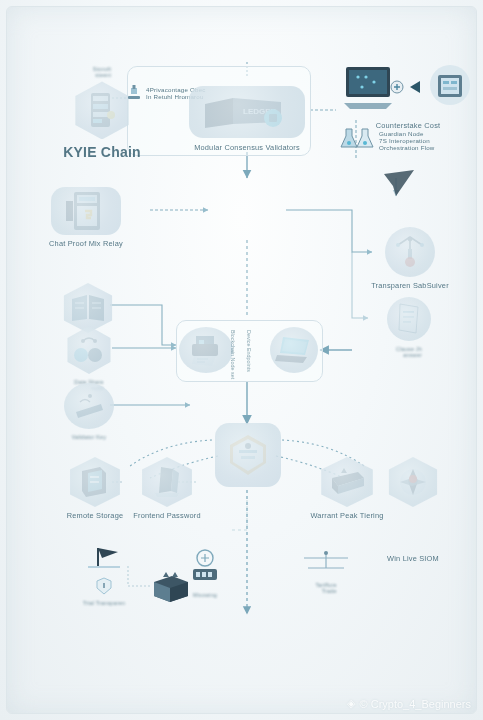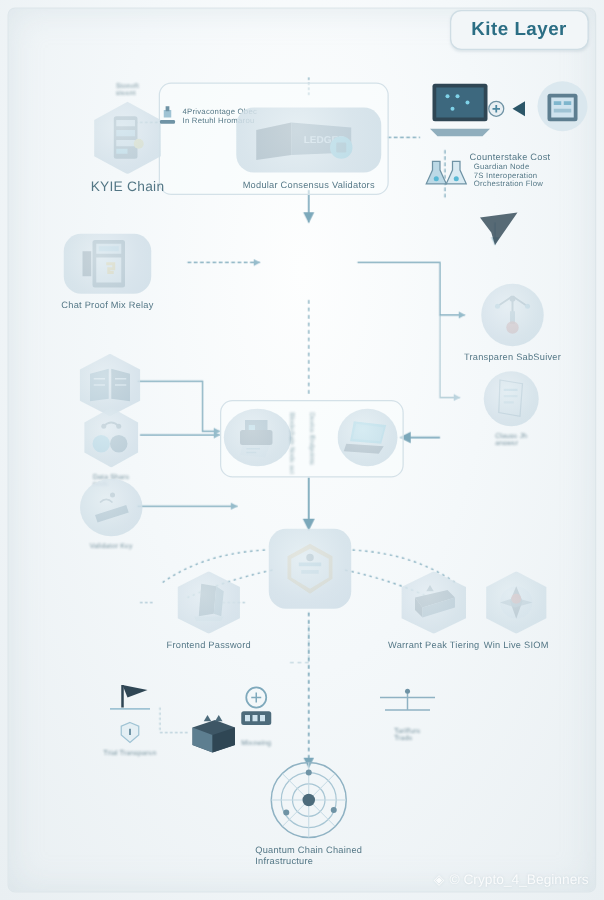--- a/index.html
+++ b/index.html
@@ -28,29 +28,29 @@
   .blobwrap{position:relative;display:flex;align-items:center;justify-content:center;}
   .blob{
     position:absolute;left:50%;top:50%;transform:translate(-50%,-50%);
     background:radial-gradient(circle at 42% 36%, #e3edf2 0%, #d3e1e9 60%, #cddde6 100%);
     opacity:.85;
   }
   .blob.hex{clip-path:polygon(50% 0%,93% 25%,93% 75%,50% 100%,7% 75%,7% 25%);}
   .blob.circ{border-radius:50%;}
   .blob.rnd{border-radius:14px;}
   .cap{
-    margin-top:4px;text-align:left;line-height:1.15;
+    margin-top:4px;text-align:right;line-height:1.15;
     color:#2b5668;letter-spacing:.2px;
     filter:blur(.62px);
     opacity:.8;
     white-space:pre-line;
   }
   .cap.s{font-size:6.2px;}
   .cap.m{font-size:7.4px;}
-  .cap.l{font-size:11px;font-weight:normal;}
+  .cap.l{font-size:14px;font-weight:bold;}
   .cap.xs{font-size:5.4px;filter:blur(.85px);opacity:.65;}
 
   
   #titlebadge{
     position:absolute;left:360px;top:8px;
     padding:6px 16px;border-radius:9px;
     background:#f2f6f8;border:1px solid #cfdde4;
     box-shadow:0 1px 2px rgba(120,150,165,.18);
   }
   #titlebadge span{
@@ -136,23 +136,20 @@
       <path d="M128,566 L128,586 L150,586" stroke-dasharray="2 2" opacity=".5"></path>
 
       <path d="M112,482 L124,482" stroke-dasharray="2 2" opacity=".6"></path>
       <path d="M178,482 L196,482" stroke-dasharray="2 2" opacity=".5"></path>
       <path d="M350,482 L362,482" stroke-dasharray="2 2" opacity=".6"></path>
 
       <path d="M247,500 L247,530 L232,530" stroke-dasharray="3 3" opacity=".4"></path>
     </g>
   </svg>
 
-  <div id="titlebadge">
-    <span>Kite Layer</span>
-  </div>
 
   <div class="panel" style="left:127px;top:66px;width:182px;height:88px;"></div>
   <div class="panel" style="left:176px;top:320px;width:145px;height:60px;"></div>
 
   <div class="node" style="left:48px;top:62px;width:108px;">
     <div class="cap xs" style="margin-bottom:2px;">Stonoft
 steent</div>
     <div class="blobwrap" style="width:66px;height:60px;">
       <div class="blob hex" style="width:62px;height:58px;"></div>
       <svg width="40" height="44" viewBox="0 0 40 44">
@@ -348,20 +345,32 @@
       <svg width="50" height="50" viewBox="0 0 50 50">
         <path d="M25,5 L43,15 L43,33 L25,45 L7,33 L7,15 Z" fill="#e8b96a" opacity=".9"></path>
         <path d="M25,9 L40,17 L40,32 L25,41 L10,32 L10,17 Z" fill="#f3f8fa"></path>
         <path d="M16,20 h18 v3 h-18 z" fill="#7fb6cd"></path>
         <path d="M18,26 h14 v3 h-14 z" fill="#9fc8d8"></path>
         <circle cx="25" cy="16" r="3" fill="#4d6b7b"></circle>
       </svg>
     </div>
   </div>
 
+  <div class="node" style="left:54px;top:456px;width:82px;">
+    <div class="blobwrap" style="width:60px;height:52px;">
+      <div class="blob hex" style="width:58px;height:50px;"></div>
+      <svg width="42" height="38" viewBox="0 0 42 38">
+        <path d="M8,8 L26,4 L32,10 L32,30 L12,34 L8,28 Z" fill="#3d5665"></path>
+        <path d="M14,10 L28,7 L28,26 L14,29 Z" fill="#7fd2e8" opacity=".75"></path>
+        <rect x="16" y="13" width="9" height="2" fill="#e6f4f9"></rect>
+        <rect x="16" y="18" width="9" height="2" fill="#e6f4f9"></rect>
+      </svg>
+    </div>
+    <div class="cap m">Remote Storage</div>
+  </div>
 
   <div class="node" style="left:300px;top:456px;width:94px;">
     <div class="blobwrap" style="width:62px;height:52px;">
       <div class="blob hex" style="width:60px;height:50px;"></div>
       <svg width="46" height="36" viewBox="0 0 46 36">
         <path d="M8,14 L34,8 L40,14 L14,22 Z" fill="#3d5665"></path>
         <path d="M8,14 L14,22 L14,30 L8,24 Z" fill="#2f4654"></path>
         <path d="M14,22 L40,14 L40,22 L14,30 Z" fill="#5d7e90"></path>
         <path d="M20,4 l3,5 l-6,0 z" fill="#4d6b7b"></path>
       </svg>
@@ -374,21 +383,21 @@
       <div class="blob hex" style="width:58px;height:50px;"></div>
       <svg width="40" height="38" viewBox="0 0 40 38">
         <path d="M14,4 L26,6 L24,28 L12,30 Z" fill="#4a6b7c"></path>
         <path d="M26,6 L32,10 L30,30 L24,28 Z" fill="#6f93a5"></path>
         <path d="M8,30 L32,30 L30,34 L10,34 Z" fill="#dbe9f0"></path>
       </svg>
     </div>
     <div class="cap m">Frontend Password</div>
   </div>
 
-  <div class="node" style="left:370px;top:456px;width:86px;">
+  <div class="node" style="left:370px;top:456px;width:86px;gap:43px;">
     <div class="blobwrap" style="width:58px;height:52px;">
       <div class="blob hex" style="width:56px;height:50px;"></div>
       <svg width="40" height="40" viewBox="0 0 40 40">
         <circle cx="20" cy="20" r="13" fill="#dceaf1"></circle>
         <path d="M20,7 L25,19 L20,33 L15,19 Z" fill="#3d5665"></path>
         <path d="M7,20 L19,16 L33,20 L19,24 Z" fill="#5d7e90" opacity=".8"></path>
         <circle cx="20" cy="17" r="4" fill="#c0392b" opacity=".8"></circle>
       </svg>
     </div>
     <div class="cap m">Win Live SIOM</div>
@@ -435,36 +444,19 @@
     <svg width="56" height="30" viewBox="0 0 56 30">
       <path d="M6,10 h44" stroke="#8fb2c3" stroke-width="1.2"></path>
       <path d="M28,6 v14" stroke="#8fb2c3" stroke-width="1.2"></path>
       <circle cx="28" cy="5" r="2" fill="#6f93a5"></circle>
       <path d="M10,20 h36" stroke="#8fb2c3" stroke-width="1.2"></path>
     </svg>
     <div class="cap xs">Tariffure
 Trade</div>
   </div>
 
-  <div class="node" style="left:192px;top:608px;width:110px;">
-    <div class="blobwrap" style="width:64px;height:64px;">
-      <svg width="64" height="64" viewBox="0 0 64 64">
-        <circle cx="32" cy="32" r="30" fill="none" stroke="#8fb2c3" stroke-width="1.2"></circle>
-        <circle cx="32" cy="32" r="22" fill="none" stroke="#a8c6d4" stroke-width="1"></circle>
-        <circle cx="32" cy="32" r="13" fill="none" stroke="#a8c6d4" stroke-width="1"></circle>
-        <path d="M32,2 v60 M2,32 h60" stroke="#c4d9e3" stroke-width=".8"></path>
-        <path d="M11,11 L53,53 M53,11 L11,53" stroke="#c4d9e3" stroke-width=".8"></path>
-        <circle cx="32" cy="32" r="5" fill="#4d6b7b"></circle>
-        <circle cx="32" cy="10" r="2.4" fill="#6f93a5"></circle>
-        <circle cx="52" cy="40" r="2.4" fill="#6f93a5"></circle>
-        <circle cx="14" cy="42" r="2.4" fill="#6f93a5"></circle>
-      </svg>
-    </div>
-    <div class="cap m">Quantum Chain Chained
-Infrastructure</div>
-  </div>
 
   <div id="watermark">
     <span class="wmk">◈</span>
     <span>© Crypto_4_Beginners</span>
   </div>
 
 </div>
 
 </body></html>

